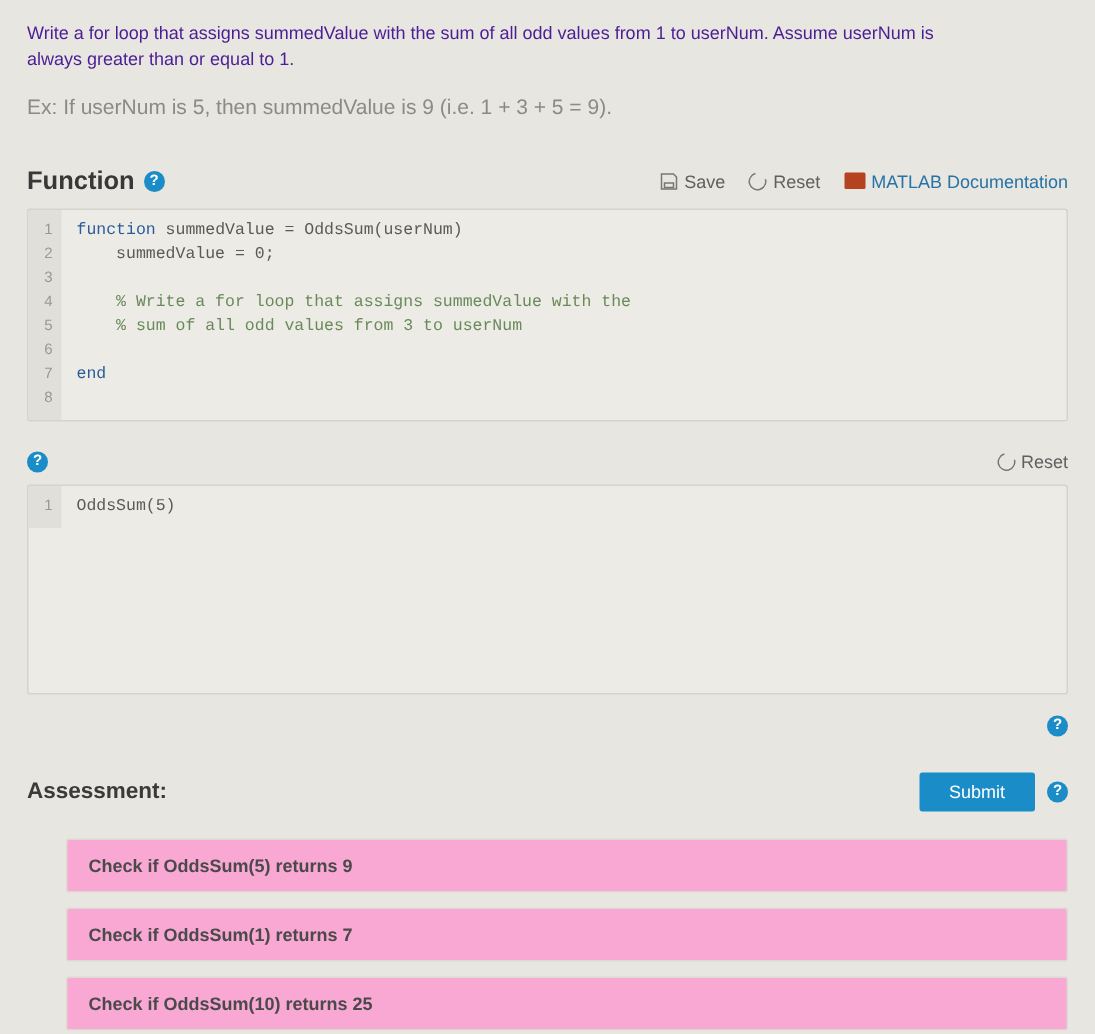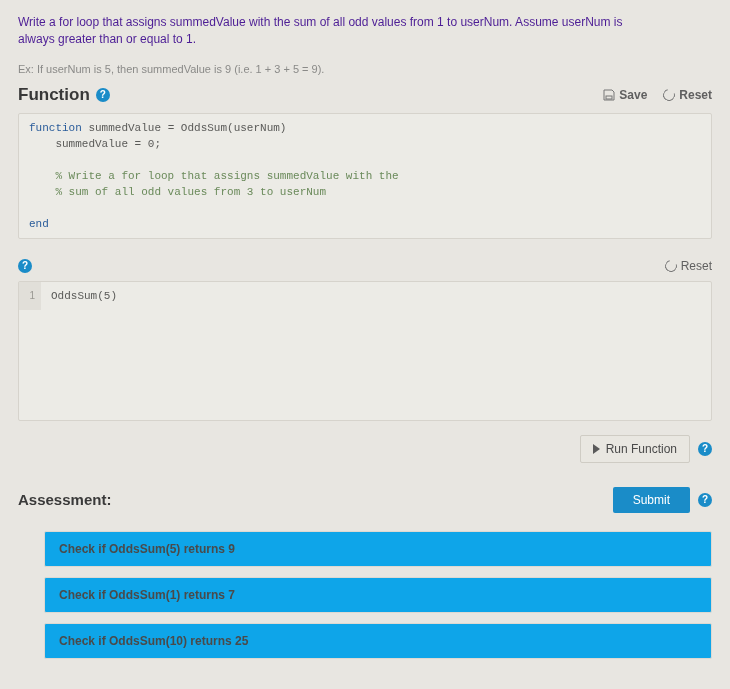--- a/index.html
+++ b/index.html
@@ -6,31 +6,31 @@
   body {
     margin: 0;
     padding: 14px 18px;
     font-family: "Helvetica Neue", Arial, sans-serif;
     background: #e8e6e1;
     color: #4a4a4a;
     font-size: 13px;
     width: 730px;
   }
   .problem-desc { color: #4c1d95; font-size: 12px; line-height: 1.45; margin-bottom: 14px; max-width: 640px; }
-  .example { color: #8a8a88; font-size: 11px; margin-bottom: 10px; }
+  .example { color: #8a8a88; font-size: 14px; margin-bottom: 32px; }
   .section-head { display: flex; align-items: center; justify-content: space-between; margin-bottom: 8px; }
   .section-head h2 { font-size: 17px; font-weight: 700; color: #383838; margin: 0; }
   .section-head-left { display: flex; align-items: center; gap: 6px; }
   .help-circle {
     display: inline-flex; align-items: center; justify-content: center;
     width: 14px; height: 14px; border-radius: 50%;
     background: #1a8cc8; color: #fff; font-size: 10px; font-weight: 700;
   }
   .editor-actions { display: flex; align-items: center; gap: 16px; }
-  .editor-actions .ab { display: flex; align-items: center; gap: 4px; font-size: 12px; color: #606060; cursor: pointer; font-weight: bold; }
+  .editor-actions .ab { display: flex; align-items: center; gap: 4px; font-size: 12px; color: #606060; cursor: pointer; }
   .editor-actions .ab svg, .editor-actions .ab .sq { flex: none; }
   .ml-badge { display:inline-block; width:14px; height:11px; background:#b6431f; border-radius:1px; }
   .mlink { color:#2773a5; }
   .codebox { border: 1px solid #d6d3cc; background: #ecebe6; border-radius: 2px; overflow: hidden; }
   .codebox-inner { display: flex; }
   .gutter {
     background: #e1dfd9; color: #9a9892; font-size: 10px; text-align: right;
     padding: 6px 6px 6px 4px; line-height: 16px; user-select: none; width: 22px;
   }
   .code {
@@ -50,21 +50,21 @@
     display:flex; align-items:center; gap:6px;
   }
   .tri { width:0;height:0;border-left:7px solid #5a5a5a;border-top:5px solid transparent;border-bottom:5px solid transparent;}
   .assess { display:flex; align-items:center; justify-content:space-between; margin-bottom:18px;}
   .assess h3 { font-size:15px; font-weight:700; margin:0; color:#3a3a3a;}
   .submit-btn {
     background:#1a8cc8; color:#fff; border:none; padding:6px 20px;
     font-size:12px; border-radius:2px; cursor:pointer;
   }
   .check-line {
-    border:1px solid #ddd9d2; background:#0ea5e9; padding:10px 14px;
+    border:1px solid #ddd9d2; background:#f9a8d4; padding:10px 14px;
     margin:0 0 10px 26px; font-size:12px; font-weight:600; color:#4a4a4a;
     border-radius:2px;
   }
   .reset-icn { display:inline-block; width:12px; height:12px; border:1.5px solid #777; border-radius:50%; border-top-color:transparent; transform:rotate(30deg);}
   .save-icn svg { display:block; }
 </style>
 </head>
 <body>
 
 <div class="problem-desc">Write a for loop that assigns summedValue with the sum of all odd values from 1 to userNum. Assume userNum is always greater than or equal to 1.</div>
@@ -82,25 +82,37 @@
             <path d="M1 1h8l2 2v8H1z" fill="none" stroke="#777" stroke-width="1"></path>
             <rect x="3" y="7" width="6" height="3" fill="none" stroke="#777"></rect>
           </svg>
       </span>
       <span>Save</span>
     </span>
     <span class="ab">
       <span class="reset-icn"></span>
       <span>Reset</span>
     </span>
+    <span class="ab">
+      <span class="ml-badge"></span>
+      <span class="mlink">MATLAB Documentation</span>
+    </span>
   </div>
 </div>
 
 <div class="codebox">
   <div class="codebox-inner">
+    <div class="gutter"><span>1</span>
+<span>2</span>
+<span>3</span>
+<span>4</span>
+<span>5</span>
+<span>6</span>
+<span>7</span>
+<span>8</span></div>
     <div class="code"><span class="kw">function</span><span> summedValue = OddsSum(userNum)</span>
 <span>    summedValue = 0;</span>
 <span></span>
 <span class="cm">    % Write a for loop that assigns summedValue with the</span>
 <span class="cm">    % sum of all odd values from 3 to userNum</span>
 <span></span>
 <span class="kw">end</span>
 <span></span></div>
   </div>
 </div>
@@ -116,24 +128,20 @@
 </div>
 
 <div class="caller-box">
   <div class="codebox-inner">
     <div class="gutter"><span>1</span></div>
     <div class="code"><span>OddsSum(5)</span></div>
   </div>
 </div>
 
 <div class="run-row">
-  <button class="run-btn">
-    <span class="tri"></span>
-    <span>Run Function</span>
-  </button>
   <span class="help-circle">?</span>
 </div>
 
 <div class="assess">
   <h3>Assessment:</h3>
   <div style="display:flex;align-items:center;gap:8px;">
     <button class="submit-btn">Submit</button>
     <span class="help-circle">?</span>
   </div>
 </div>

